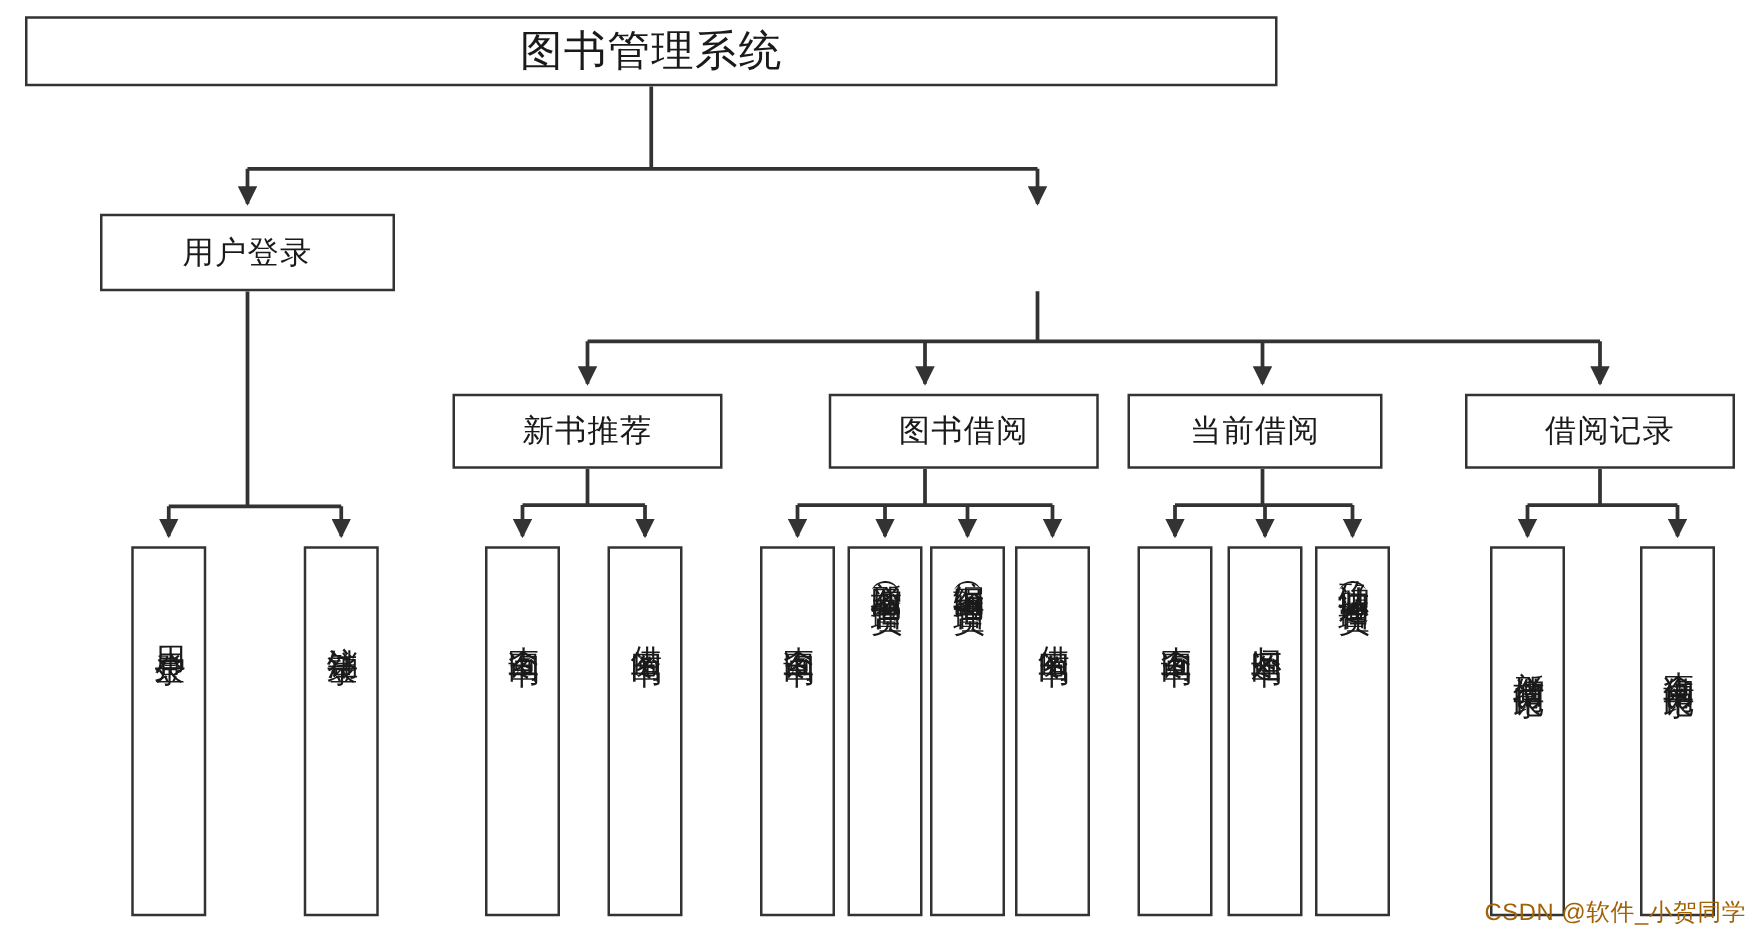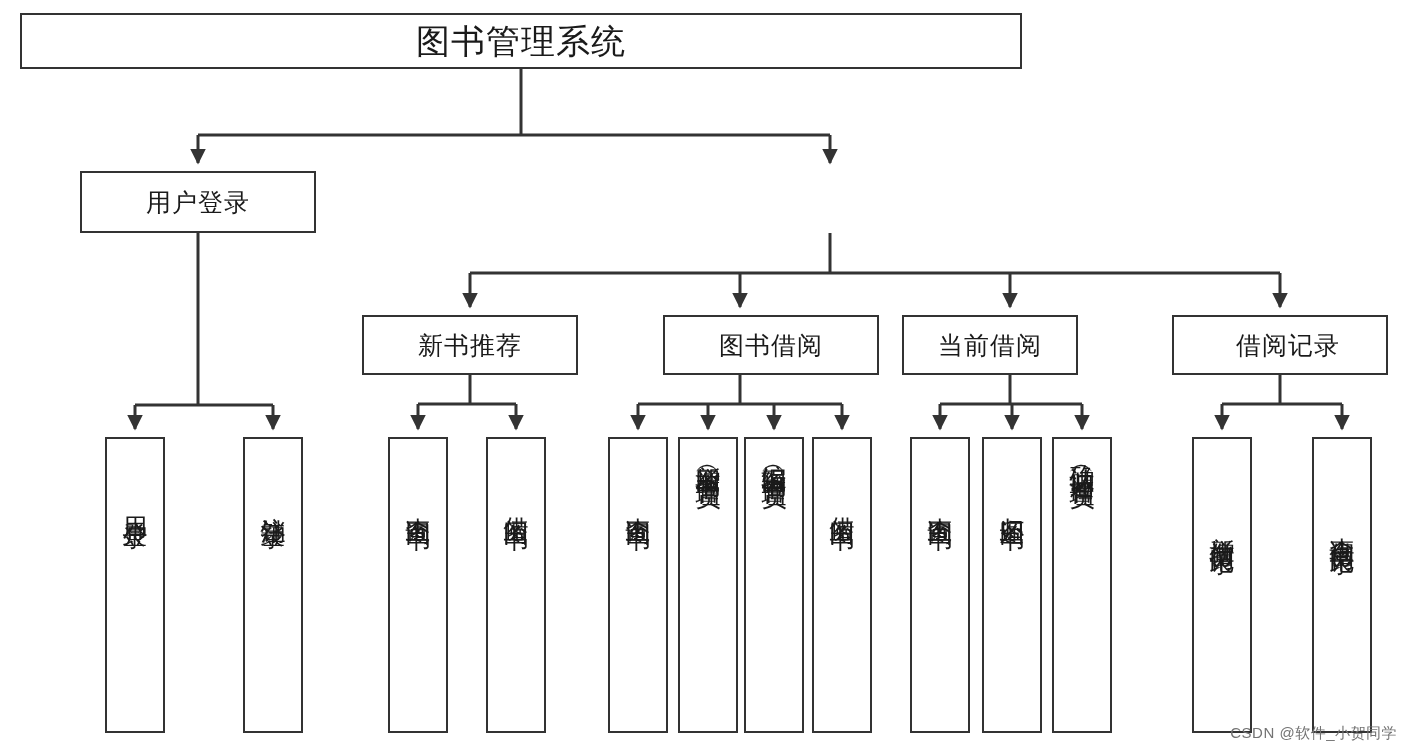--- a/index.html
+++ b/index.html
@@ -71,22 +71,22 @@
   .node.vert.mid-text {
     padding-top: 58px;
   }
   .node.vert.low-text {
     padding-top: 78px;
   }
   #watermark {
     position: absolute;
     right: 8px;
     bottom: 4px;
-    font-size: 15px;
-    color: #737373;
+    font-size: 19px;
+    color: #a16207;
     letter-spacing: 0.5px;
     white-space: nowrap;
     user-select: none;
   }
 </style>
 </head>
 <body>
 
 <div id="diagram-root">
 
@@ -147,21 +147,21 @@
   <div class="node horiz" style="left:80px; top:171px; width:236px; height:62px;">
     <span class="node-label">用户登录</span>
   </div>
 
   <div class="node horiz" style="left:362px; top:315px; width:216px; height:60px;">
     <span class="node-label">新书推荐</span>
   </div>
   <div class="node horiz" style="left:632px; top:315px; width:216px; height:60px;margin-left:31px;">
     <span class="node-label">图书借阅</span>
   </div>
-  <div class="node horiz" style="left:902px; top:315px; width:176px; height:60px;">
+  <div class="node horiz" style="left:902px; top:315px; width:204px; height:60px;">
     <span class="node-label">当前借阅</span>
   </div>
   <div class="node horiz" style="left:1172px; top:315px; width:216px; height:60px;padding-left:16px;">
     <span class="node-label">借阅记录</span>
   </div>
 
   <div class="node vert mid-text" style="left:105px; top:437px; width:60px; height:296px;">
     <span class="node-label">用户登录</span>
   </div>
   <div class="node vert mid-text" style="left:243px; top:437px; width:60px; height:296px;">

